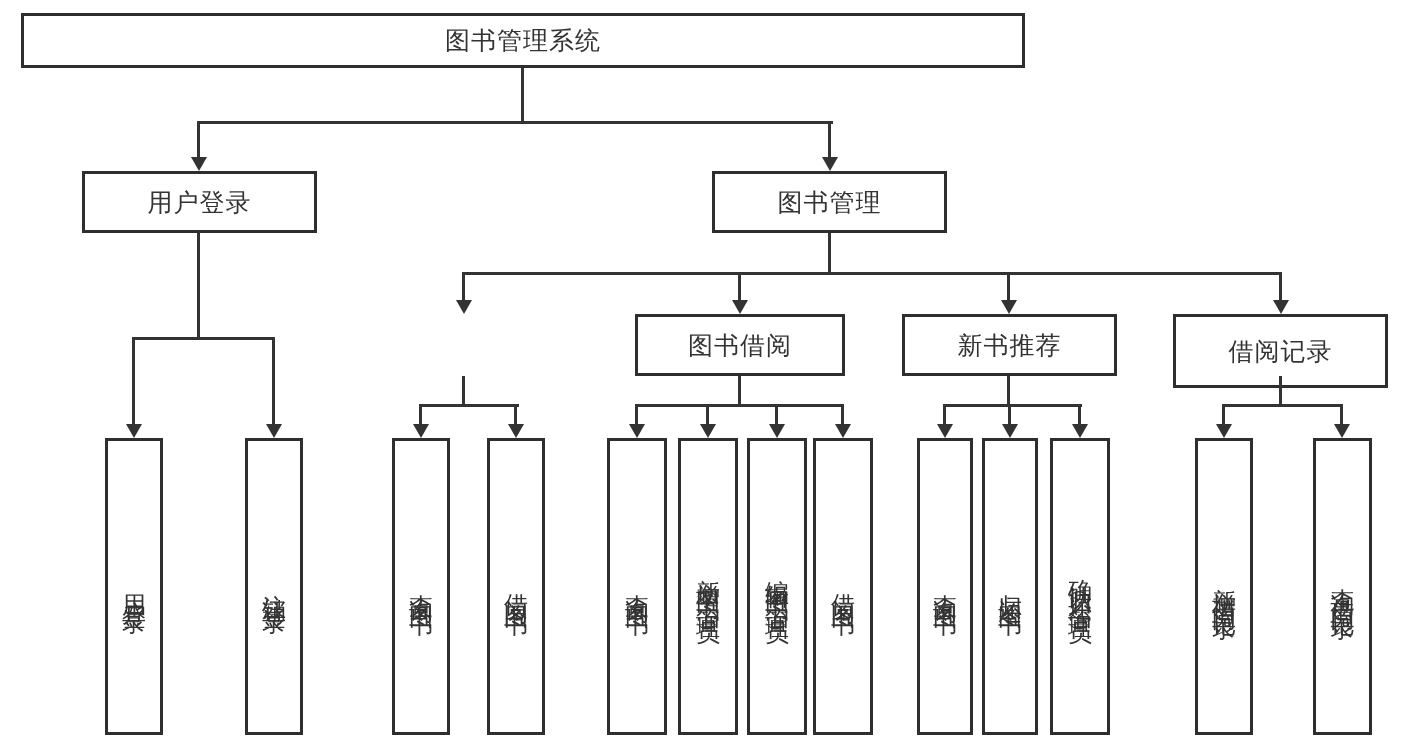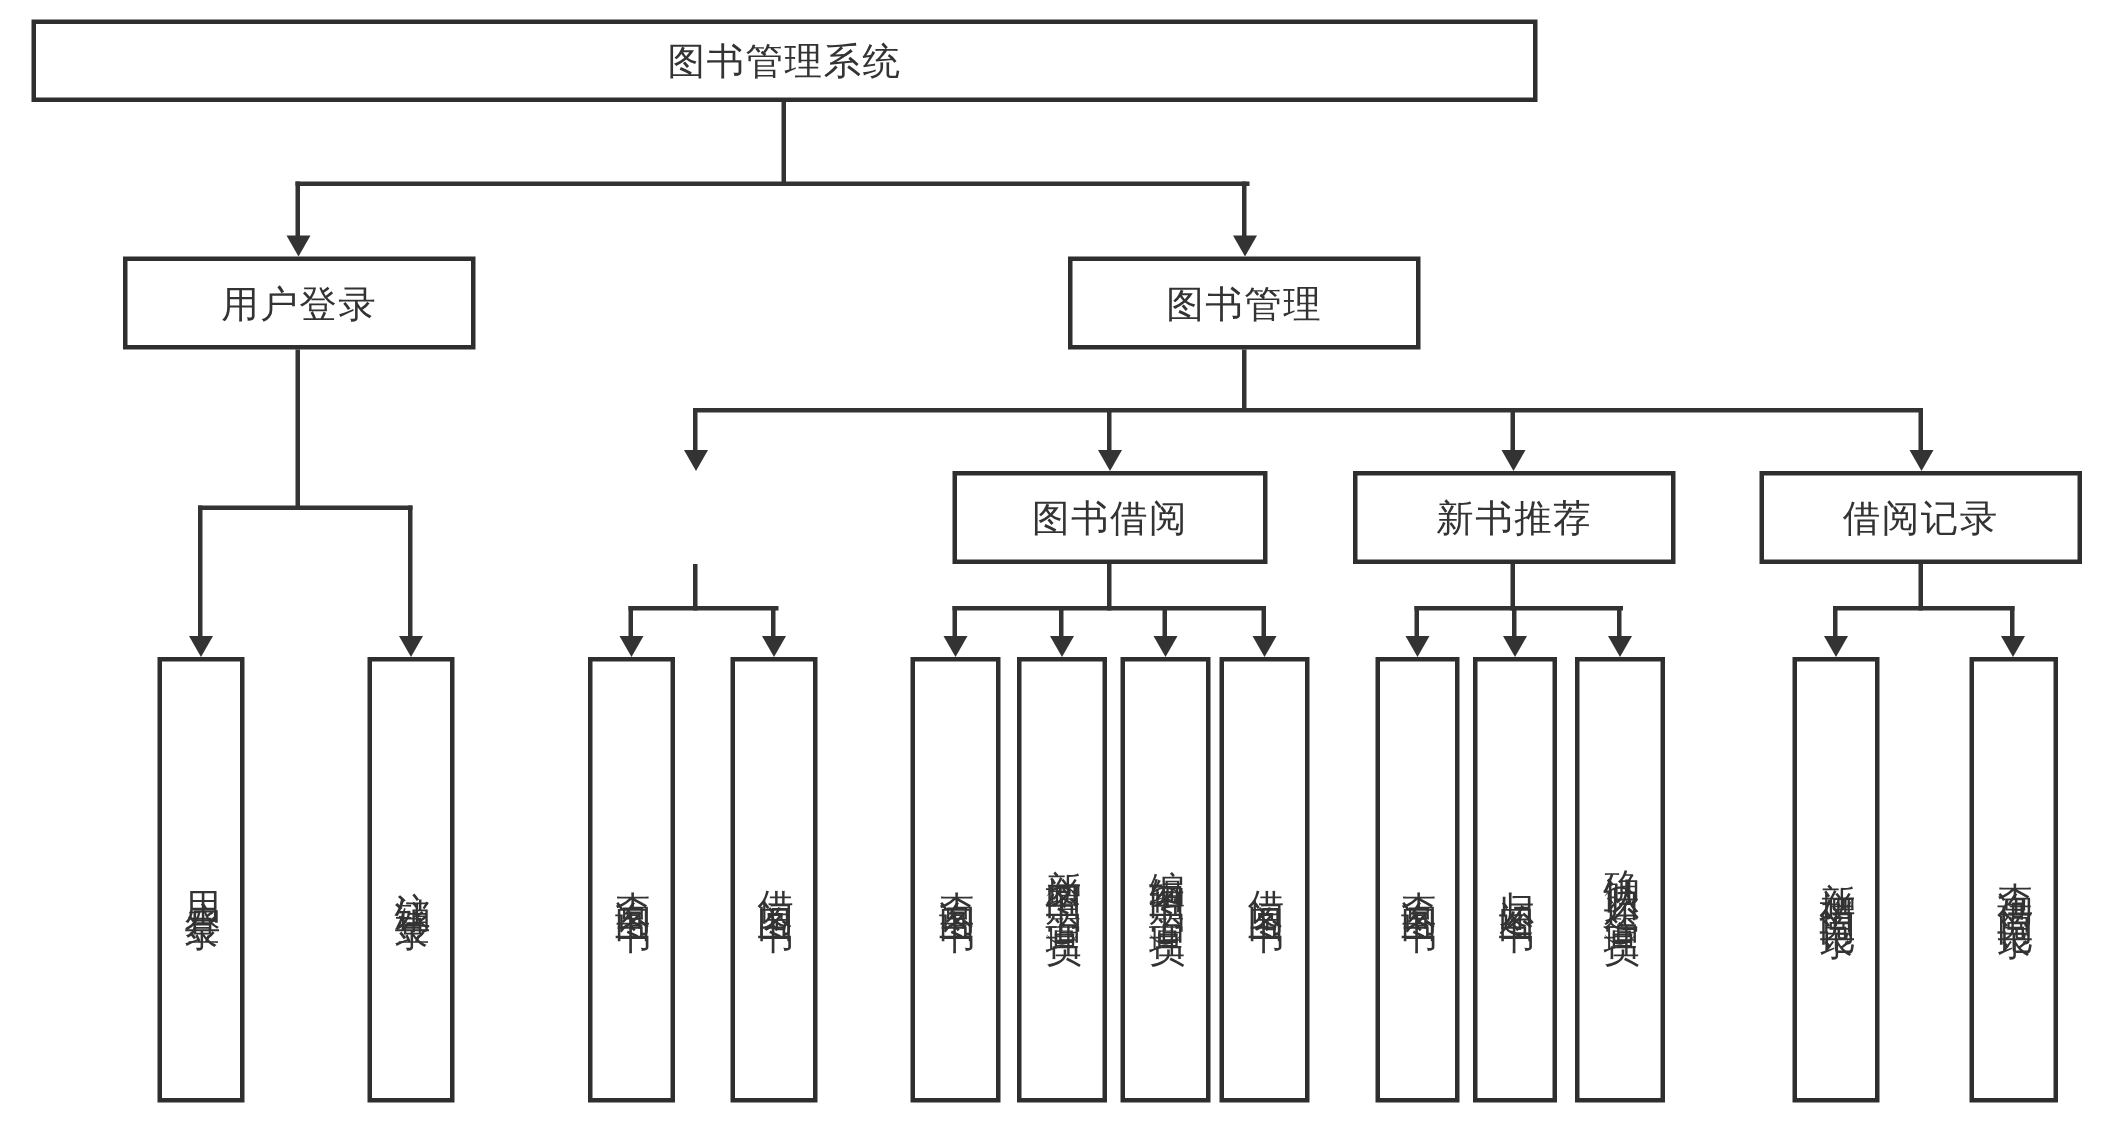--- a/index.html
+++ b/index.html
@@ -82,21 +82,21 @@
 
 
   <div class="box hnode" style="left:635px; top:314px; width:210px; height:62px;">
     <span>图书借阅</span>
   </div>
 
   <div class="box hnode" style="left:902px; top:314px; width:215px; height:62px;">
     <span>新书推荐</span>
   </div>
 
-  <div class="box hnode" style="left:1173px; top:314px; width:215px; height:62px;">
+  <div class="box hnode" style="left:1173px; top:314px; width:215px; height:74px;">
     <span>借阅记录</span>
   </div>
 
   <div class="box leaf" style="left:105px; top:438px; width:58px; height:297px;">用户登录</div>
   <div class="box leaf" style="left:245px; top:438px; width:58px; height:297px;">注销登录</div>
 
   <div class="box leaf" style="left:392px; top:438px; width:58px; height:297px;">查询图书</div>
   <div class="box leaf" style="left:487px; top:438px; width:58px; height:297px;">借阅图书</div>
 
   <div class="box leaf" style="left:607px; top:438px; width:60px; height:297px;">查询图书</div>

